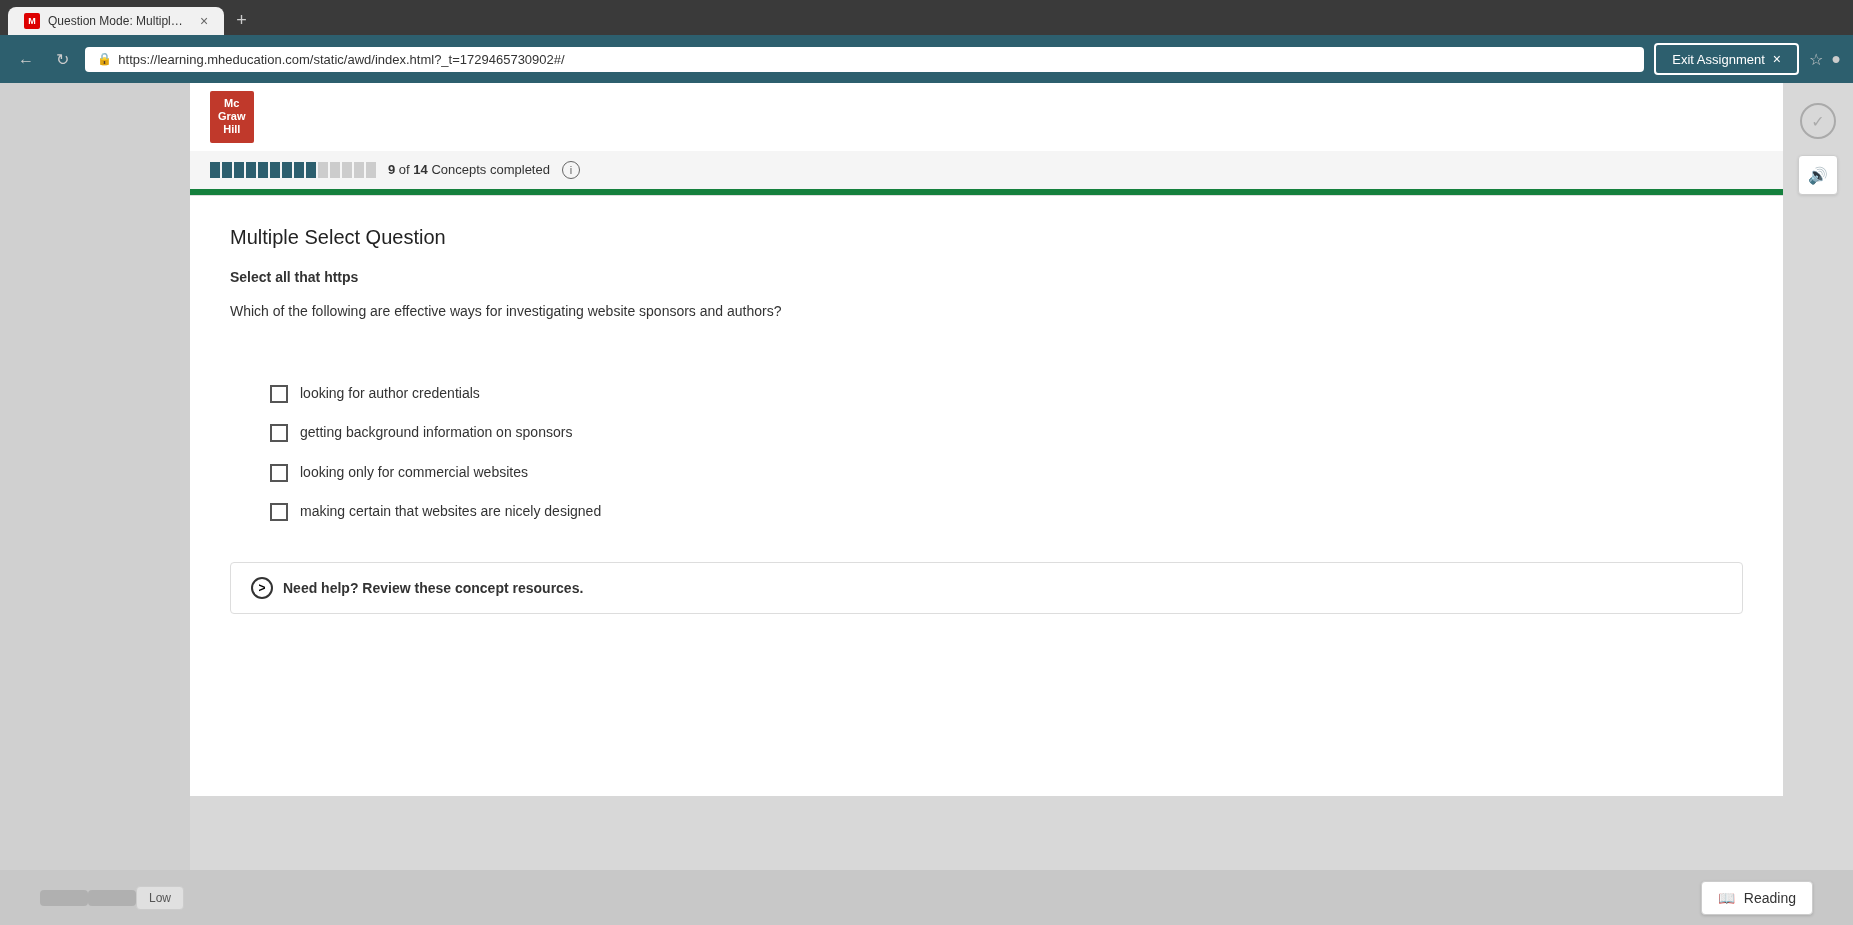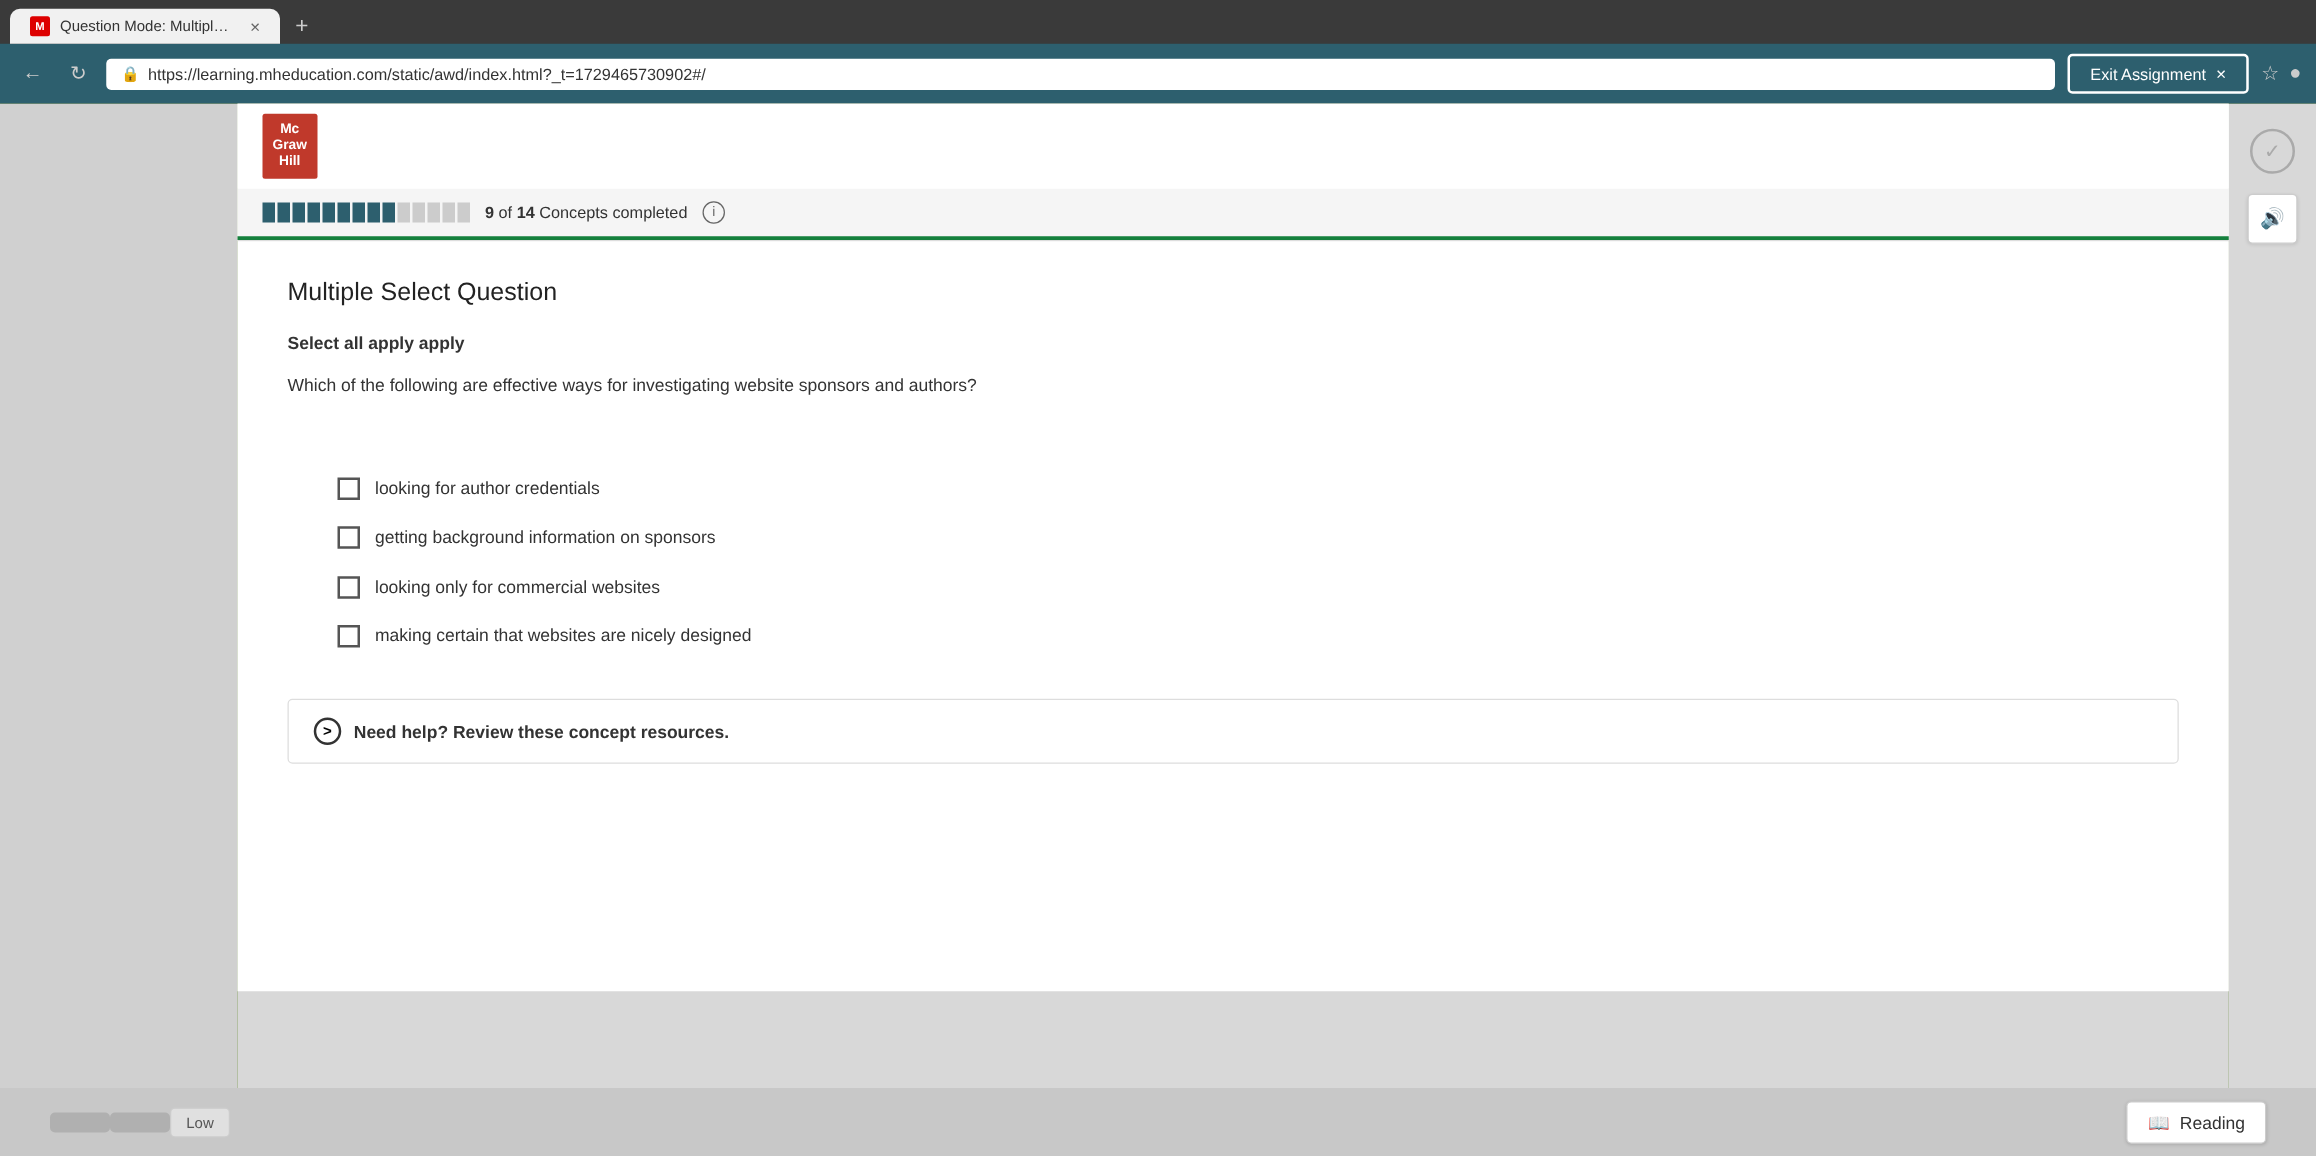--- a/index.html
+++ b/index.html
@@ -133,21 +133,21 @@
 
     .toolbar-icons {
       display: flex;
       gap: 8px;
       align-items: center;
       color: #ccc;
     }
 
     
     .main-wrapper {
-      background: #4d7c0f;
+      background: #7f1d1d;
       display: flex;
       min-height: 820px;
     }
 
     
     .left-sidebar {
       width: 190px;
       background: #d0d0d0;
       flex-shrink: 0;
     }
@@ -185,21 +185,21 @@
       text-align: center;
     }
 
     
     .progress-area {
       background: #f5f5f5;
       padding: 10px 20px;
       display: flex;
       align-items: center;
       gap: 12px;
-      border-bottom: 3px solid #15803d;
+      border-bottom: 6px solid #15803d;
     }
 
     .progress-bar-visual {
       display: flex;
       gap: 2px;
       align-items: center;
     }
 
     .progress-segment {
       height: 16px;
@@ -502,21 +502,21 @@
         </span>
         <span class="info-icon">
           <span>i</span>
         </span>
       </div>
     </div>
 
     <div class="question-content">
       <div class="question-type-label">Multiple Select Question</div>
 
-      <div class="question-instruction">Select all apply apply</div>
+      <div class="question-instruction">Select all that https</div>
 
       <div class="question-text">Which of the following are effective ways for investigating website sponsors and authors?</div>
 
       <div class="answer-options">
 
         <div class="answer-option">
           <div class="checkbox"></div>
           <span class="option-text">looking for author credentials</span>
         </div>
 

